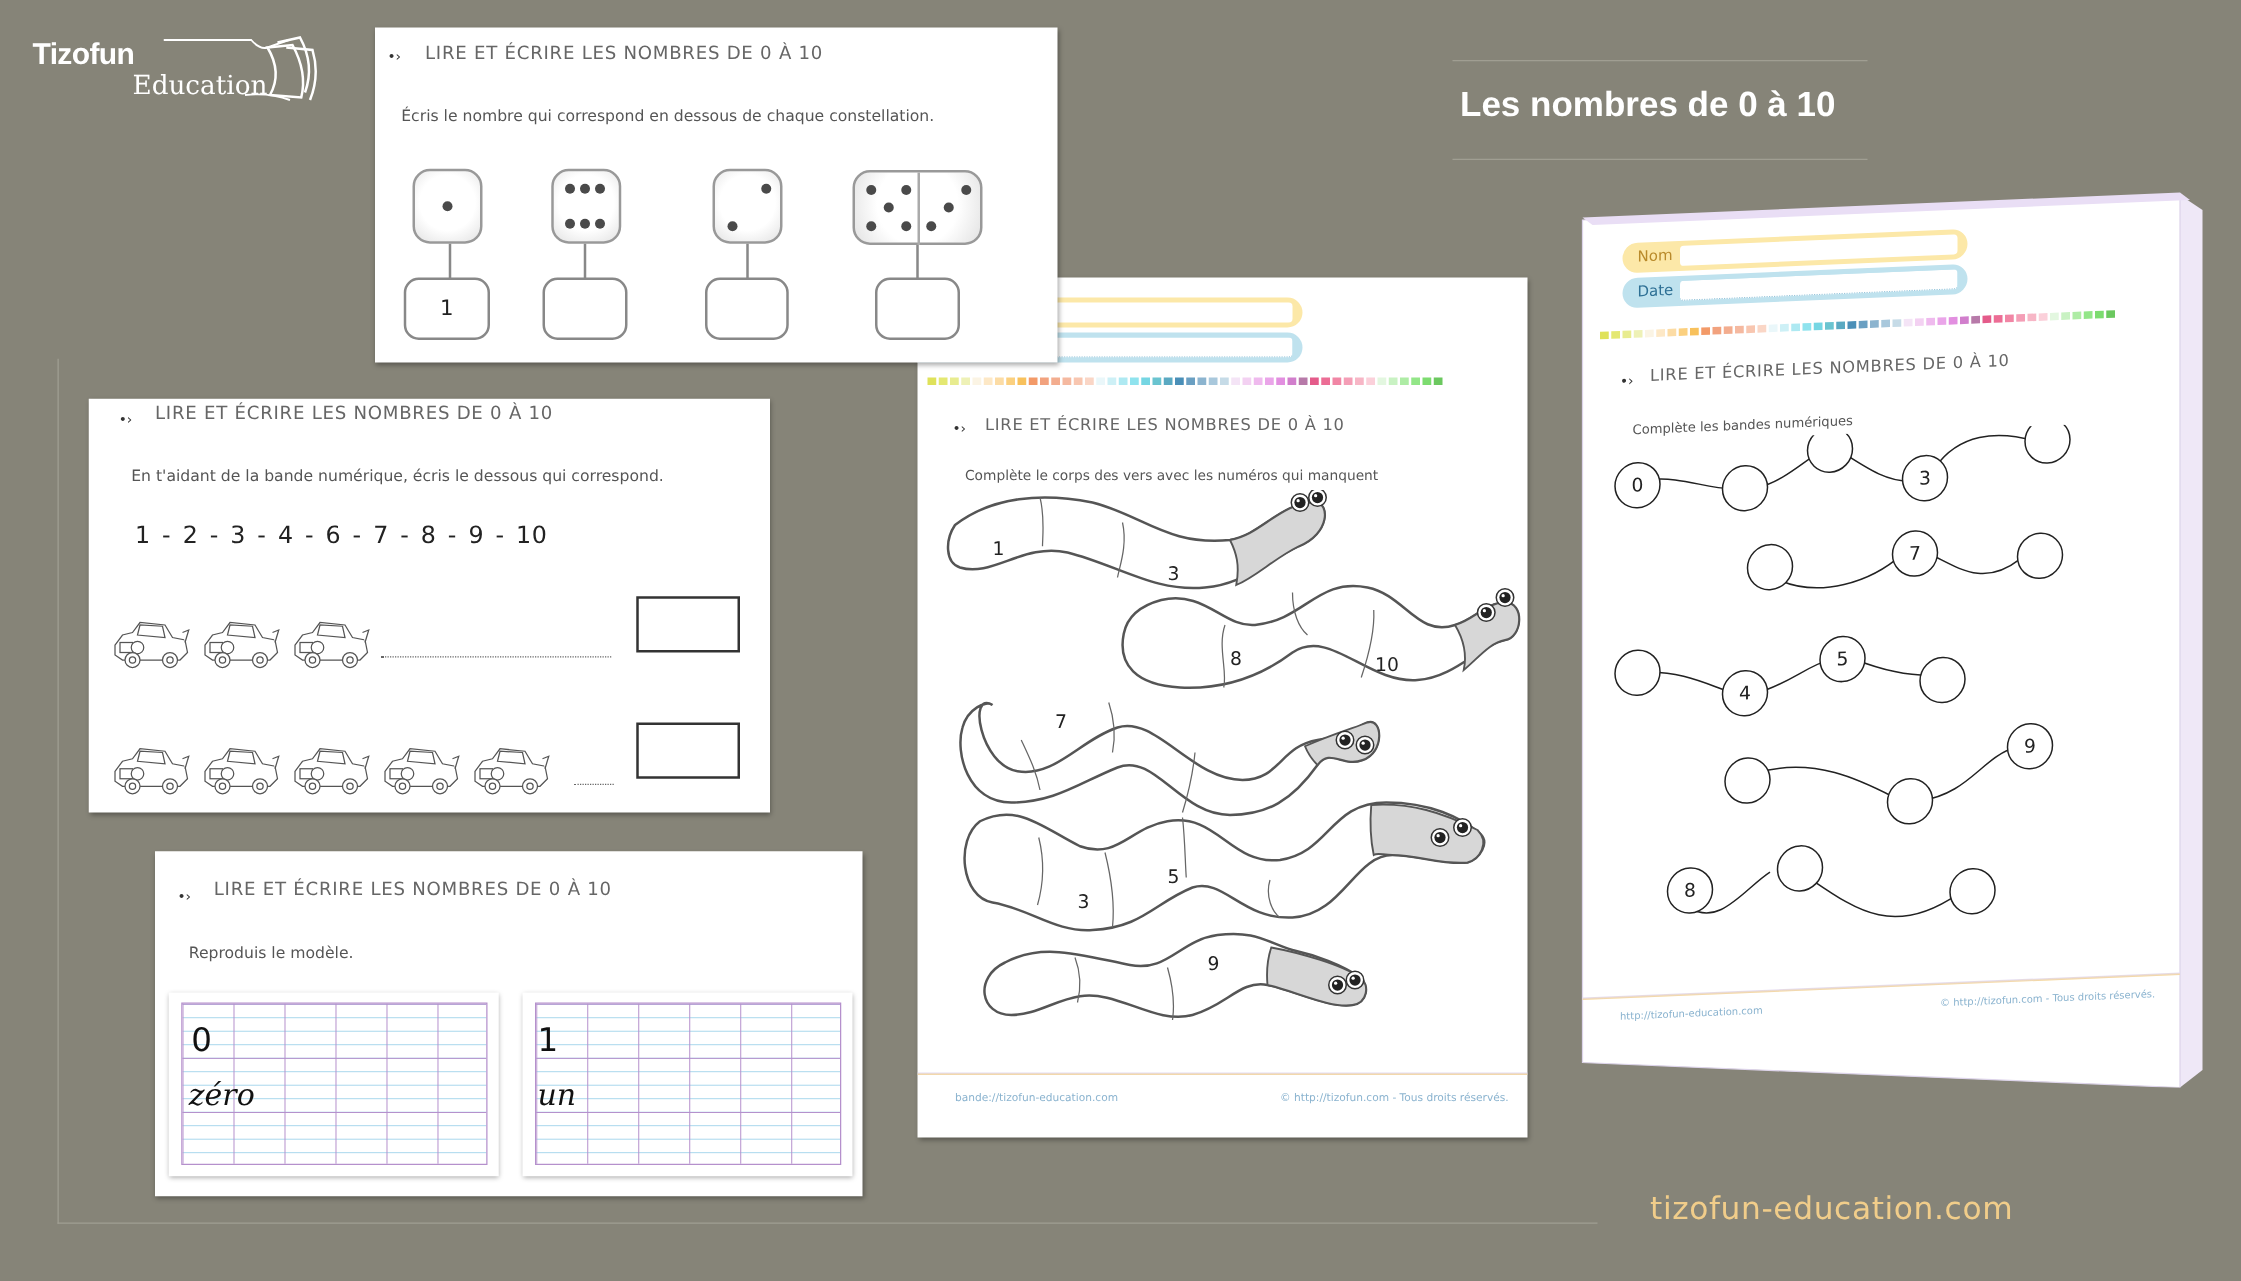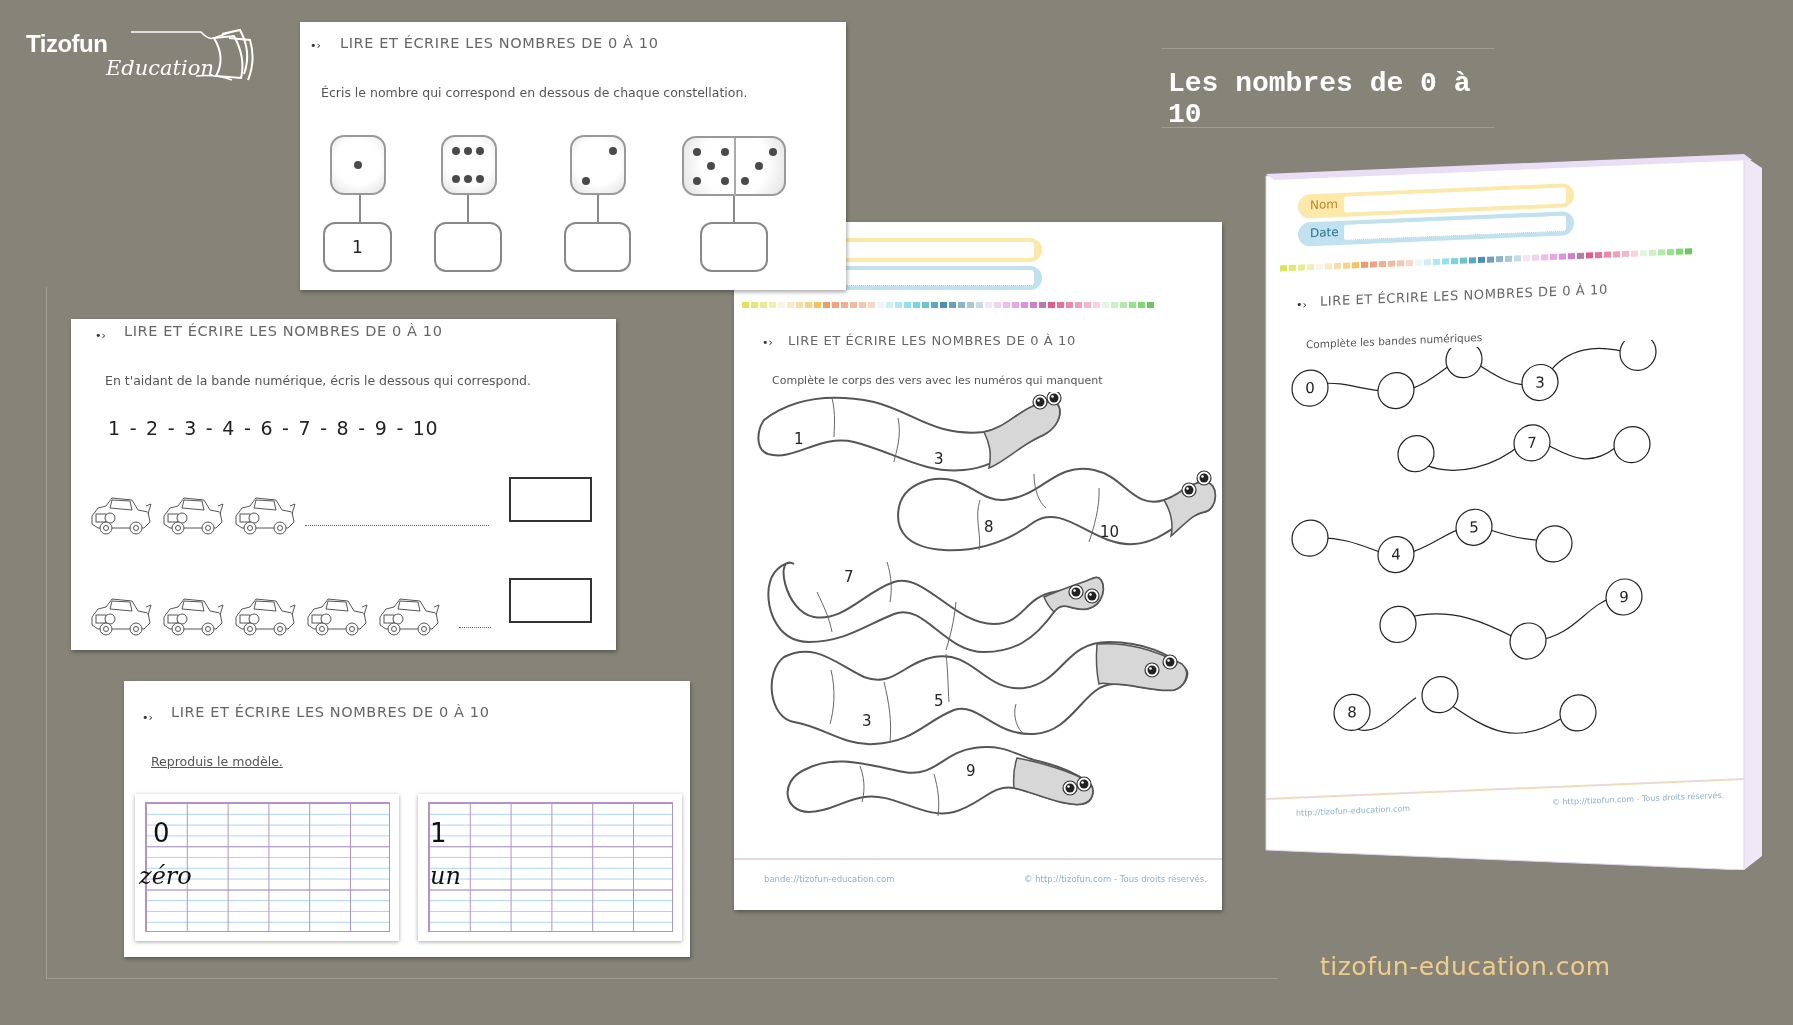--- a/index.html
+++ b/index.html
@@ -1,26 +1,26 @@
 <!DOCTYPE html>
 <html><head>
 <meta charset="utf-8">
 <style>
   * { box-sizing: border-box; margin: 0; padding: 0; }
   html, body { width: 1793px; height: 1025px; overflow: hidden; }
   body { background: #868478; font-family: "DejaVu Sans", sans-serif; position: relative; color: #444; }
 
   .logo { position: absolute; left: 26px; top: 28px; width: 230px; height: 60px; color: #fff; }
   .logo .brand { position: absolute; left: 0; top: 2px; font-family: "Liberation Sans", sans-serif; font-weight: bold; font-size: 24px; letter-spacing: -0.5px; }
-  .logo .sub { position: absolute; left: 80px; top: 28px; font-family: "DejaVu Serif", serif; font-style: italic; font-size: 21px; }
+  .logo .sub { position: absolute; left: 80px; top: 28px; font-family: "DejaVu Serif", serif; font-size: 21px; }
   .logo svg { position: absolute; left: 0; top: 0; }
 
   .deco-line { position: absolute; background: #a09e92; }
 
-  .heading { position: absolute; left: 1168px; top: 68px; width: 340px; color: #fff; font-family: Liberation Mono, monospace; font-weight: bold; font-size: 28px; }
+  .heading { position: absolute; left: 1168px; top: 68px; width: 340px; color: #fff; font-family: Liberation Sans, sans-serif; font-weight: bold; font-size: 28px; }
   .site-url { position: absolute; left: 1320px; top: 952px; color: #f1cd8a; font-family: "DejaVu Sans", sans-serif; font-size: 25px; letter-spacing: 0.5px; }
 
   .sheet { position: absolute; background: #fff; box-shadow: 1px 2px 4px rgba(0,0,0,0.35); overflow: hidden; }
   .ex-title { position: absolute; font-family: "DejaVu Sans", sans-serif; font-size: 14.5px; color: #666; letter-spacing: 0.6px; white-space: nowrap; }
   .ex-bullet { position: absolute; font-size: 11px; color: #333; }
   .ex-instr { position: absolute; font-size: 12.5px; color: #555; white-space: nowrap; }
 
   
   .die { position: absolute; border: 2px solid #999; border-radius: 14px; background: radial-gradient(circle at 50% 45%, #fff 55%, #e2e2e2 100%); }
   .pip { position: absolute; width: 8px; height: 8px; border-radius: 50%; background: #4a4a4a; }
@@ -370,28 +370,28 @@
           </g>
         </svg></span>
     </div>
   <div class="dots" style="left:388px; top:308px; width:32px;"></div>
   <div class="rbox" style="left:438px; top:259px; width:83px; height:45px;"></div>
 </div>
 
 <div class="sheet" style="left:124px; top:681px; width:566px; height:276px;">
   <span class="ex-bullet" style="left:18px; top:30px;">•›</span>
   <div class="ex-title" style="left:47px; top:23px;">LIRE ET ÉCRIRE LES NOMBRES DE 0 À 10</div>
-  <div class="ex-instr" style="left:27px; top:73px;text-decoration:underline;">Reproduis le modèle.</div>
+  <div class="ex-instr" style="left:27px; top:73px;">Reproduis le modèle.</div>
 
   <div class="grid-card" style="left:11px; top:113px; width:264px; height:147px;">
     <div class="seyes" style="left:10px; top:8px; width:245px; height:130px;
       background-image: linear-gradient(90deg, #b590cc 1px, transparent 1px), linear-gradient(#b590cc 1px, transparent 1px), linear-gradient(#a6d6ec 1px, transparent 1px);
       background-size: 40.8px 100%, 100% 43.3px, 100% 10.8px; border:1px solid #b590cc;"></div>
     <span class="cursive-num" style="left:18px; top:24px;">0</span>
-    <span class="cursive-word" style="left:4px; top:68px;">zéro</span>
+    <span class="cursive-word" style="left:16px; top:68px;">zéro</span>
   </div>
 
   <div class="grid-card" style="left:294px; top:113px; width:264px; height:147px;">
     <div class="seyes" style="left:10px; top:8px; width:245px; height:130px;
       background-image: linear-gradient(90deg, #b590cc 1px, transparent 1px), linear-gradient(#b590cc 1px, transparent 1px), linear-gradient(#a6d6ec 1px, transparent 1px);
       background-size: 40.8px 100%, 100% 43.3px, 100% 10.8px; border:1px solid #b590cc;"></div>
     <span class="cursive-num" style="left:12px; top:24px;">1</span>
     <span class="cursive-word" style="left:12px; top:68px;">un</span>
   </div>
 </div>

